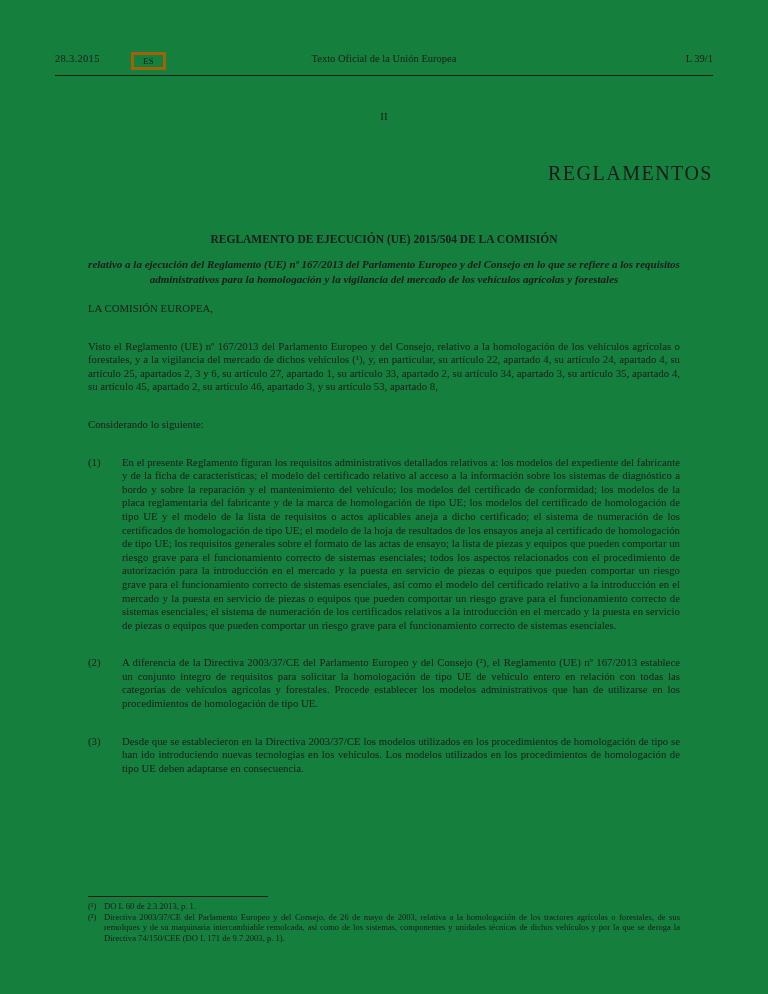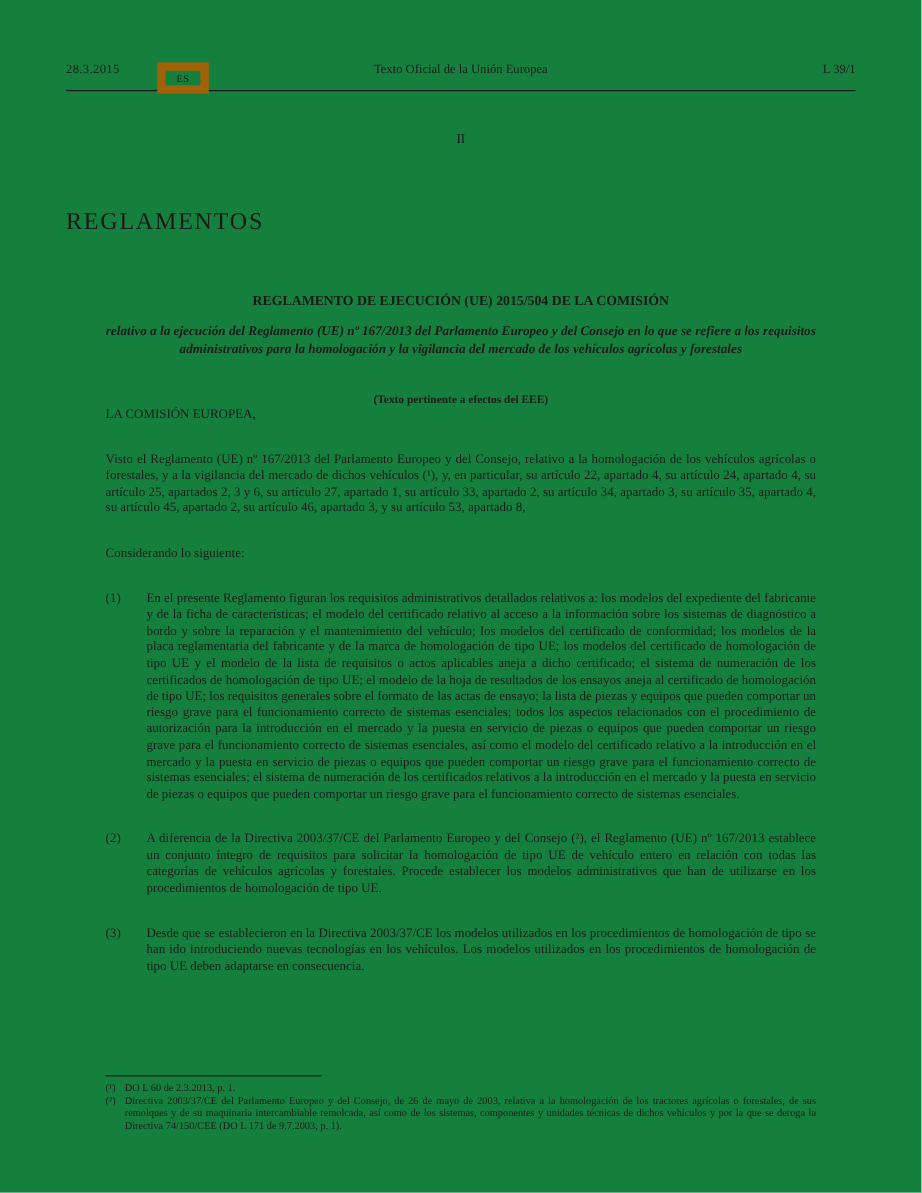--- a/index.html
+++ b/index.html
@@ -26,21 +26,21 @@
   .header-date {
     position: absolute;
     left: 0;
     top: 1px;
     letter-spacing: 0.3px;
   }
   .lang-box {
     position: absolute;
     left: 76px;
     top: 0;
-    border: 7px solid #a16207;
+    border: 3px solid #a16207;
     font-size: 8.5px;
     padding: 1px 9px 1px 9px;
     letter-spacing: 0.5px;
   }
   .journal-title {
     position: absolute;
     left: 0;
     right: 0;
     top: 1px;
     text-align: center;
@@ -62,24 +62,24 @@
     font-size: 11px;
     margin-top: 34px;
   }
   .sec-subtitle {
     text-align: center;
     font-style: italic;
     font-size: 12.5px;
     margin-top: 20px;
   }
   .sec-heading {
-    text-align: left;
+    text-align: right;
     font-size: 20px;
     letter-spacing: 1.5px;
-    margin-top: 52px;
+    margin-top: 40px;
   }
 
   
   .reg-title {
     text-align: center;
     font-weight: bold;
     font-size: 11.5px;
     margin-top: 48px;
   }
   .reg-date {
@@ -159,21 +159,20 @@
     <span class="journal-title">Texto Oficial de la Unión Europea</span>
     <span class="page-ref">L 39/1</span>
   </div>
   <hr class="header-rule">
 
   <div class="sec-numeral">II</div>
   <div class="sec-heading">REGLAMENTOS</div>
 
   <div class="reg-title">REGLAMENTO DE EJECUCIÓN (UE) 2015/504 DE LA COMISIÓN</div>
   <div class="reg-subject">relativo a la ejecución del Reglamento (UE) nº 167/2013 del Parlamento Europeo y del Consejo en lo que se refiere a los requisitos administrativos para la homologación y la vigilancia del mercado de los vehículos agrícolas y forestales</div>
-  <div class="reg-eee">(Texto pertinente a efectos del EEE)</div>
 
   <div class="bodytext">
     <p class="opening">LA COMISIÓN EUROPEA,</p>
 
 
     <p class="para">Visto el Reglamento (UE) nº 167/2013 del Parlamento Europeo y del Consejo, relativo a la homologación de los vehículos agrícolas o forestales, y a la vigilancia del mercado de dichos vehículos (¹), y, en particular, su artículo 22, apartado 4, su artículo 24, apartado 4, su artículo 25, apartados 2, 3 y 6, su artículo 27, apartado 1, su artículo 33, apartado 2, su artículo 34, apartado 3, su artículo 35, apartado 4, su artículo 45, apartado 2, su artículo 46, apartado 3, y su artículo 53, apartado 8,</p>
 
     <p class="para">Considerando lo siguiente:</p>
 
     <div class="recital">

